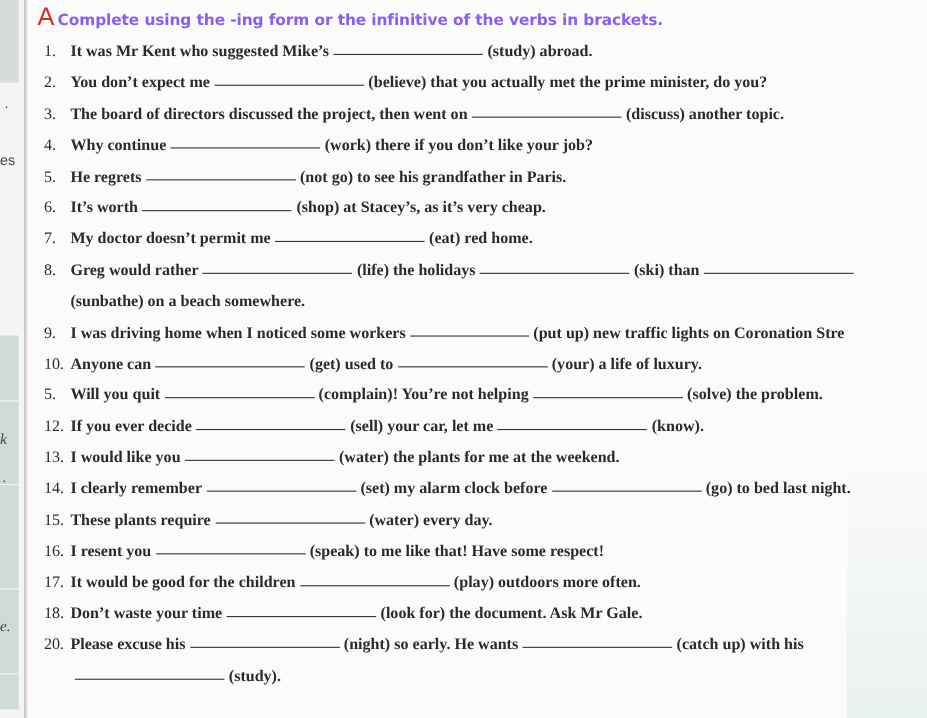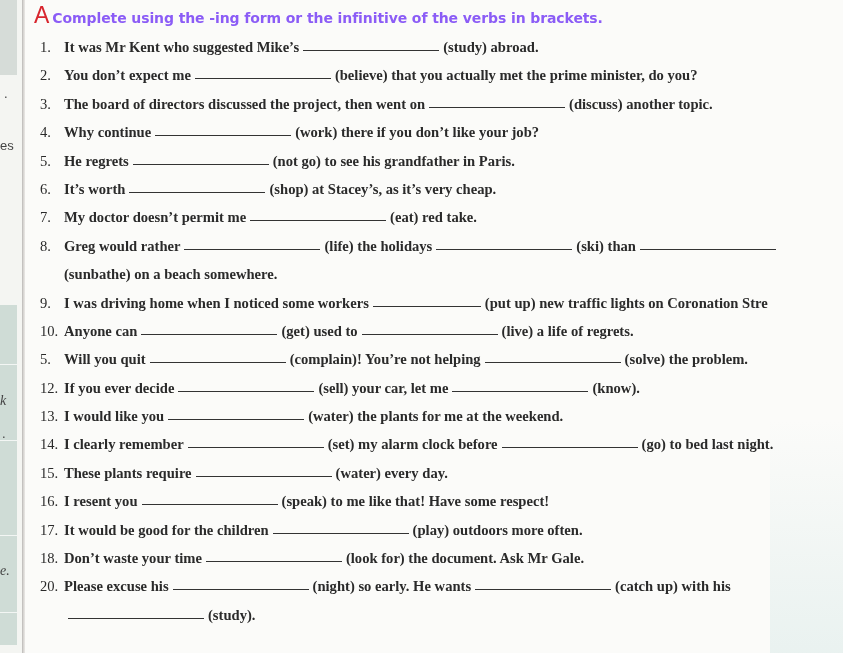--- a/index.html
+++ b/index.html
@@ -115,21 +115,21 @@
     <div class="line">
       <span class="num">6.</span>
       <span class="seg">It’s worth</span>
       <span class="blank" style="width: 136px;"></span>
       <span class="seg">(shop) at Stacey’s, as it’s very cheap.</span>
     </div>
     <div class="line">
       <span class="num">7.</span>
       <span class="seg">My doctor doesn’t permit me</span>
       <span class="blank" style="width: 136px;"></span>
-      <span class="seg">(eat) red take.</span>
+      <span class="seg">(eat) red home.</span>
     </div>
     <div class="line">
       <span class="num">8.</span>
       <span class="seg">Greg would rather</span>
       <span class="blank" style="width: 136px;"></span>
       <span class="seg">(life) the holidays</span>
       <span class="blank" style="width: 136px;"></span>
       <span class="seg">(ski) than</span>
       <span class="blank" style="width: 136px;"></span>
     </div>
@@ -142,21 +142,21 @@
       <span class="seg">I was driving home when I noticed some workers</span>
       <span class="blank" style="width: 108px;"></span>
       <span class="seg">(put up) new traffic lights on Coronation Stre</span>
     </div>
     <div class="line">
       <span class="num">10.</span>
       <span class="seg">Anyone can</span>
       <span class="blank" style="width: 136px;"></span>
       <span class="seg">(get) used to</span>
       <span class="blank" style="width: 136px;"></span>
-      <span class="seg">(live) a life of regrets.</span>
+      <span class="seg">(your) a life of luxury.</span>
     </div>
     <div class="line">
       <span class="num">5.</span>
       <span class="seg">Will you quit</span>
       <span class="blank" style="width: 136px;"></span>
       <span class="seg">(complain)! You’re not helping</span>
       <span class="blank" style="width: 136px;"></span>
       <span class="seg">(solve) the problem.</span>
     </div>
     <div class="line">

